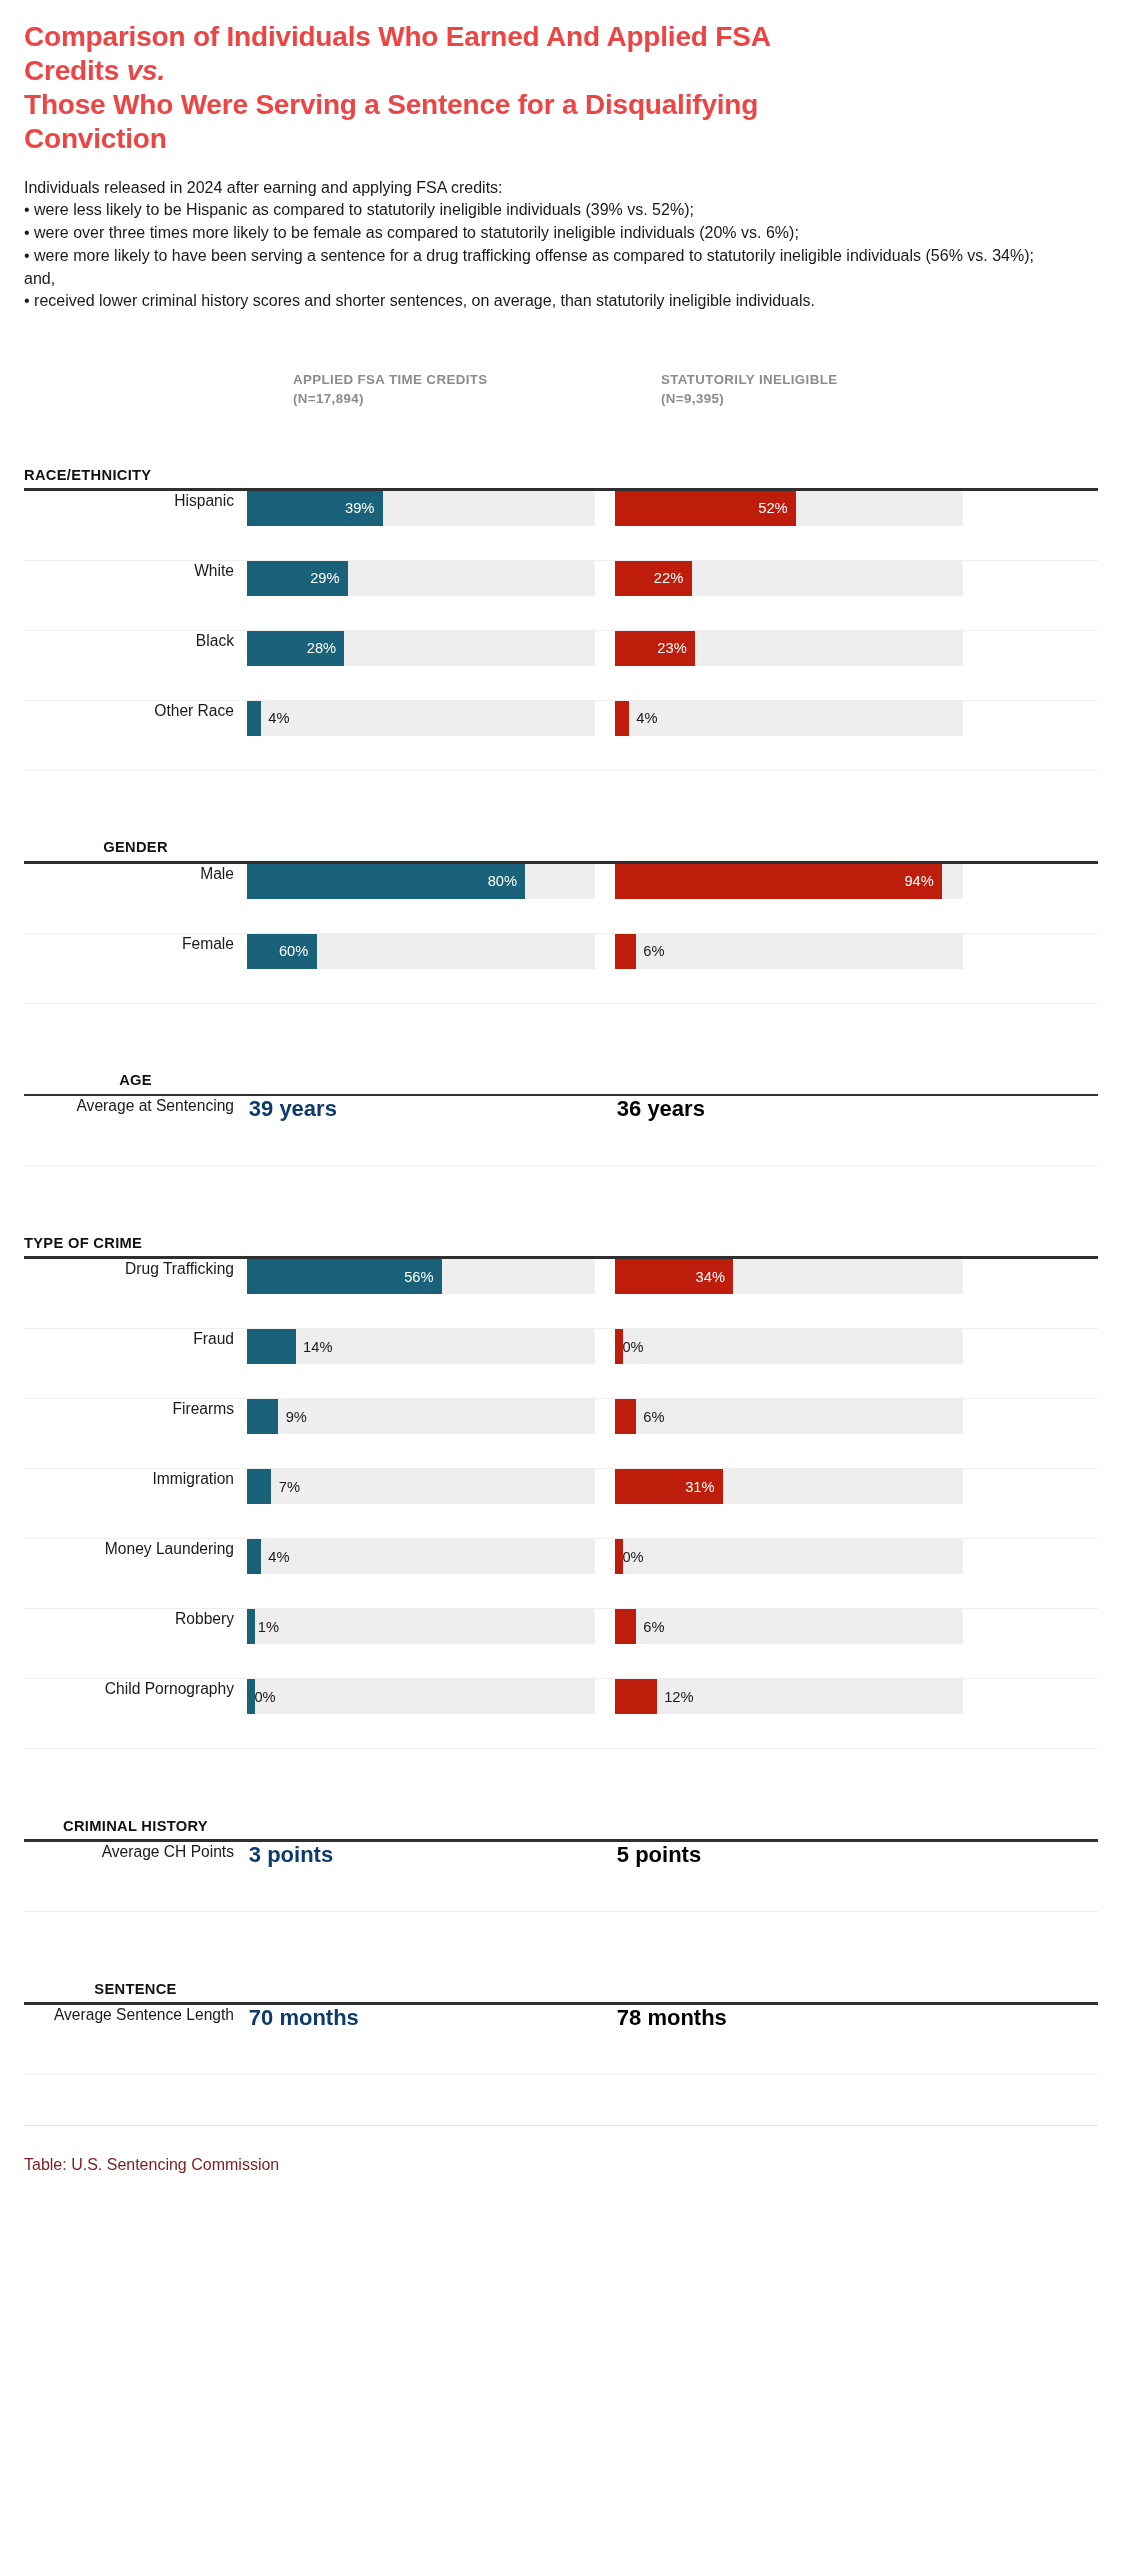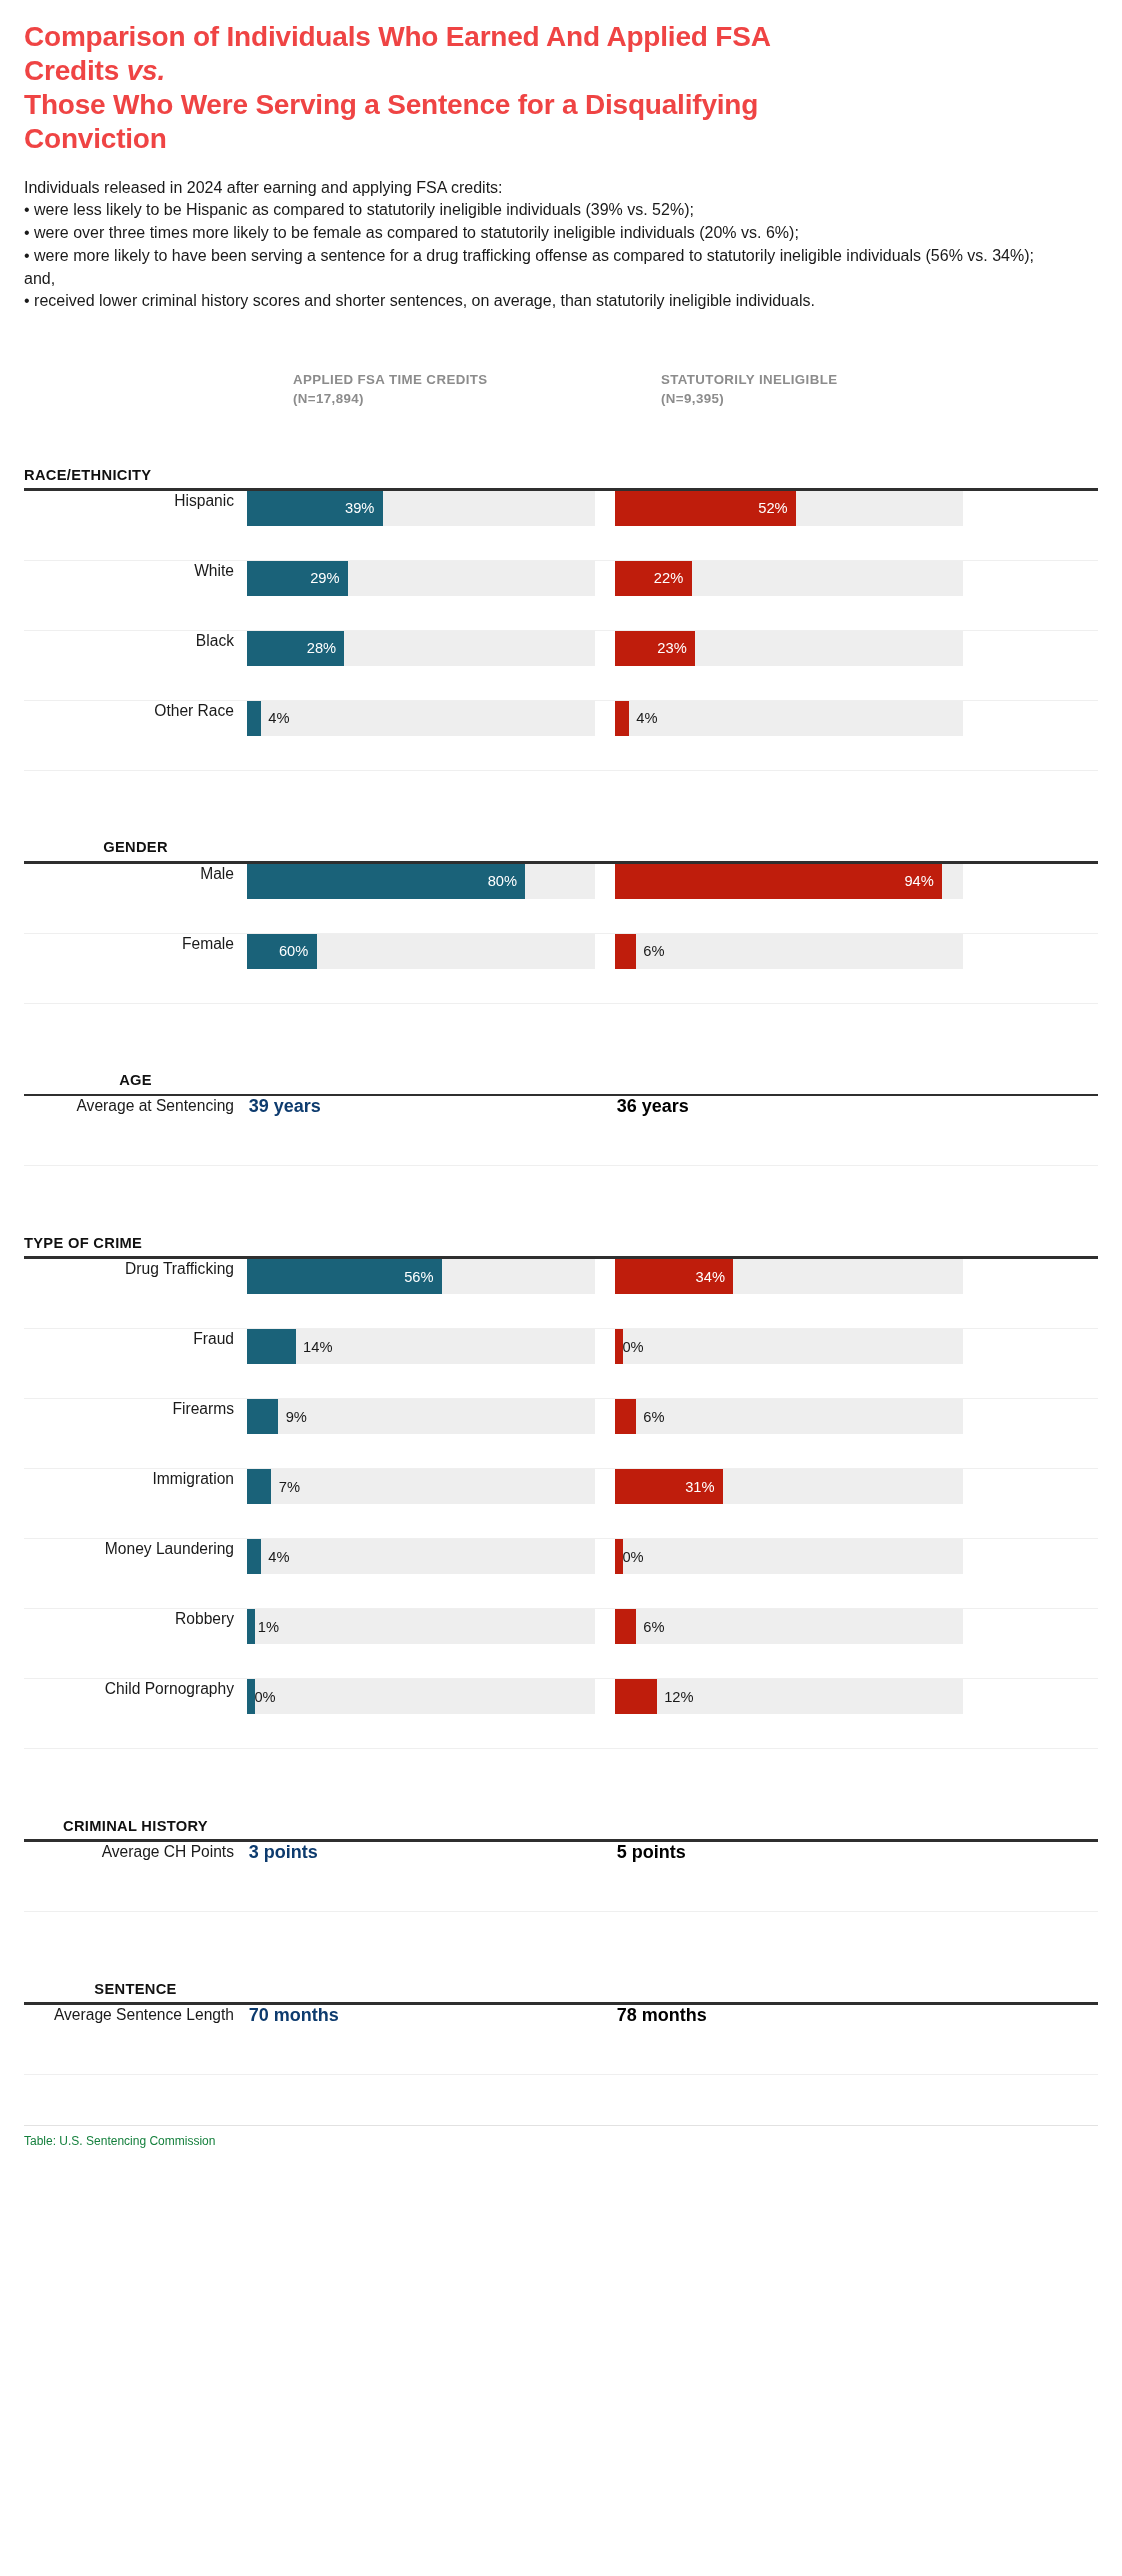--- a/index.html
+++ b/index.html
@@ -137,36 +137,36 @@
   .pct-out {
     position: absolute;
     font-size: 14.7px;
     color: #1a1a1a;
     white-space: nowrap;
     padding-left: 7.4px;
   }
 
   
   .val {
-    font-size: 18px;
+    font-size: 22px;
     font-weight: bold;
     padding-left: 1.8px;
   }
   .val.blue { color: #0d3b6e; }
   .val.red  { color: #000000; }
 
   .spacer { height: 42px; }
 
   
   .footer {
     margin-top: 50px;
-    padding-top: 8px;
+    padding-top: 30px;
     border-top: 0.9px solid #e2e2e2;
-    font-size: 12px;
-    color: #15803d;
+    font-size: 16px;
+    color: #7f1d1d;
   }
 </style>
 </head>
 <body>
 
 <div class="page">
 
   <h1 class="title">
     <span>Comparison of Individuals Who Earned And Applied FSA</span><br>
     <span>Credits </span><span class="vs">vs.</span><br>

